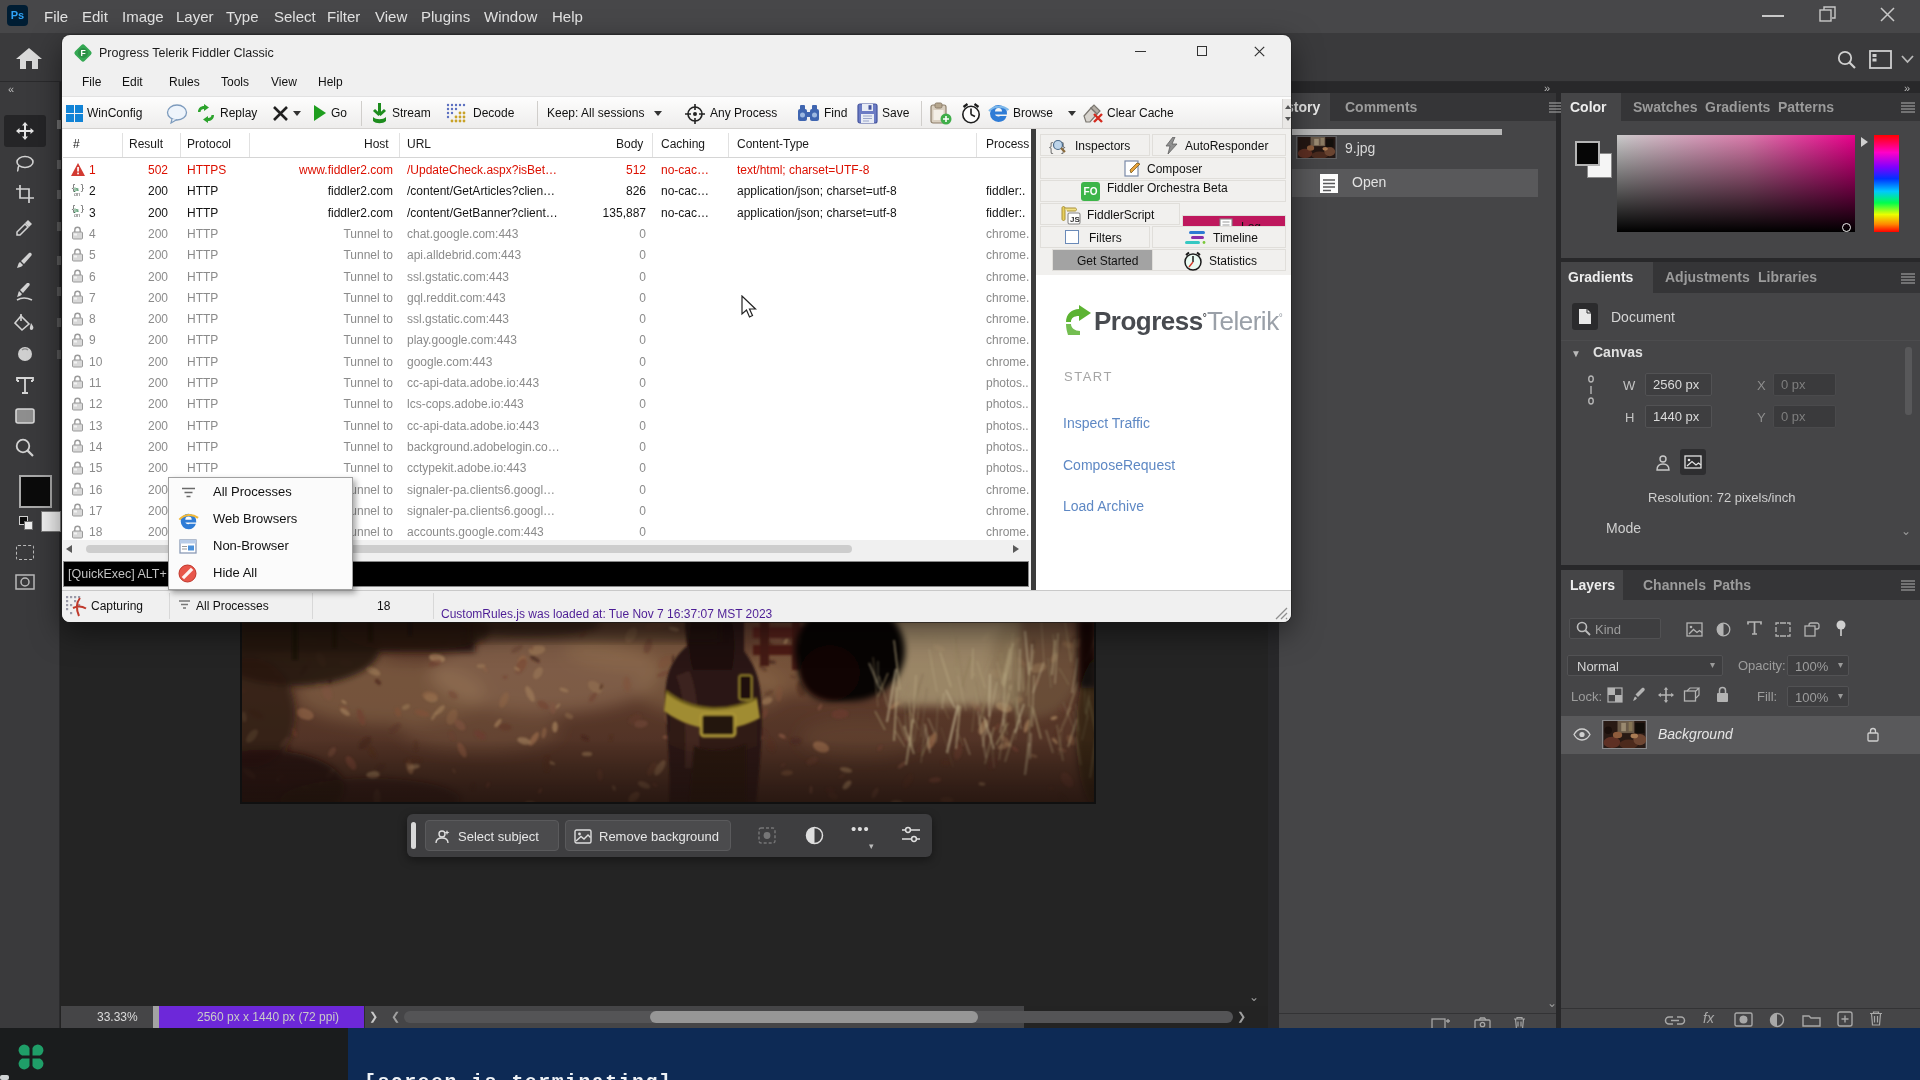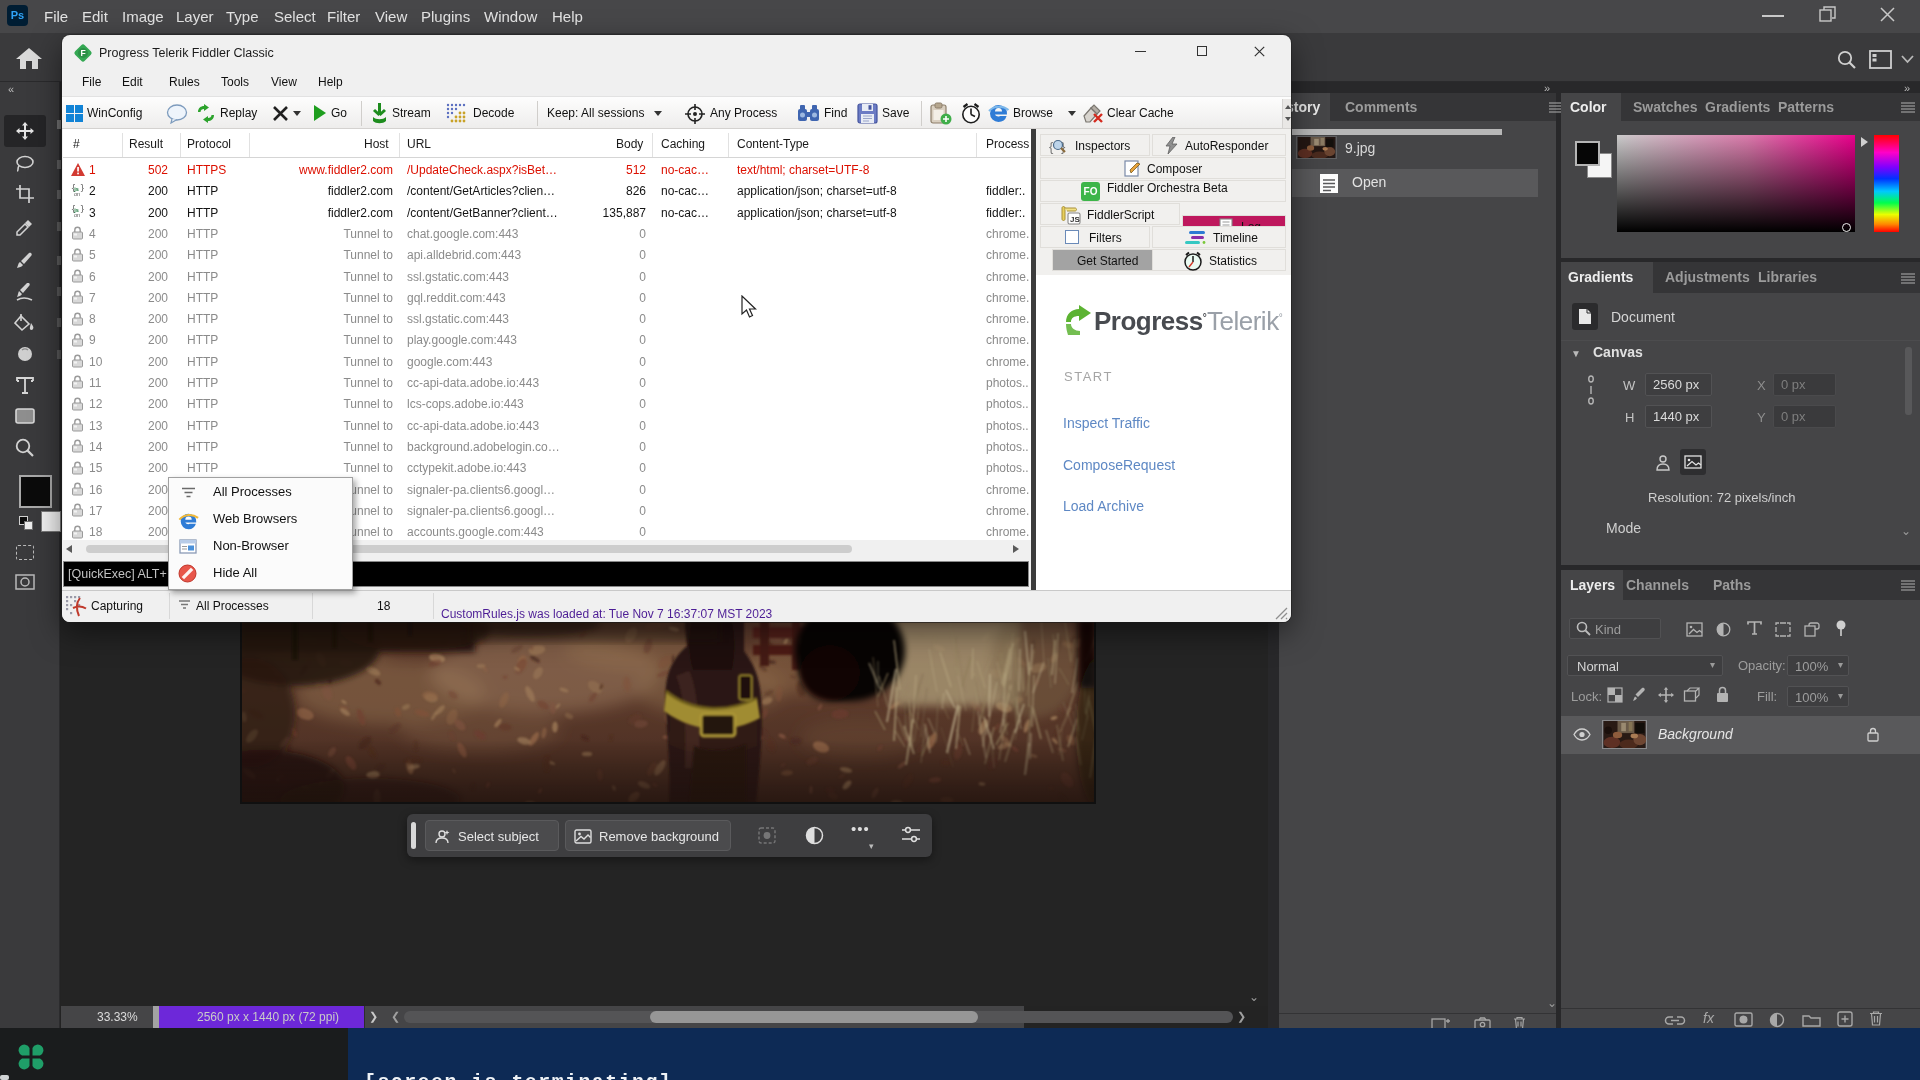--- a/index.html
+++ b/index.html
@@ -779,21 +779,21 @@
       <div class="abs" style="left:45px;top:258px;color:#cfcfcf;font-size:14px">Mode</div>
       <div class="abs" style="left:344px;top:85px;width:7px;height:68px;background:#58585a;border-radius:3px"></div>
       <div class="abs" style="left:340px;top:262px;color:#9a9a9a;font-size:12px">⌄</div>
     </div>
 
     <div class="abs" style="left:293px;top:488px;width:359px;height:460px;background:#454547">
       <div class="abs tabrow" style="left:0;top:0;width:359px;height:30px">
         <div class="abs" style="left:0;top:0;width:62px;height:30px;background:#454547">
             <span style="position:absolute;left:9px;top:7px;color:#ededed;font-size:14px;font-weight:bold">Layers</span>
           </div>
-        <div class="abs" style="left:65px;top:7px;color:#9b9b9b;font-size:14px;font-weight:bold">Channels</div>
+        <div class="abs" style="left:82px;top:7px;color:#9b9b9b;font-size:14px;font-weight:bold">Channels</div>
         <div class="abs" style="left:152px;top:7px;color:#9b9b9b;font-size:14px;font-weight:bold">Paths</div>
         <svg class="abs" style="left:340px;top:10px" width="14" height="11" viewBox="0 0 14 11">
             <path d="M0 1 H14 M0 4 H14 M0 7 H14 M0 10 H14" stroke="#b0b0b0" stroke-width="1.1"></path>
           </svg>
       </div>
       <div class="abs" style="left:8px;top:48px;width:92px;height:21px;background:#3e3e40;border:1px solid #515153;border-radius:2px"></div>
       <svg class="abs" style="left:15px;top:51px" width="15" height="15" viewBox="0 0 15 15">
           <circle cx="6" cy="6" r="4.5" fill="none" stroke="#bdbdbd" stroke-width="1.6"></circle>
           <path d="M9.5 9.5 L14 14" stroke="#bdbdbd" stroke-width="1.8"></path>
         </svg>

